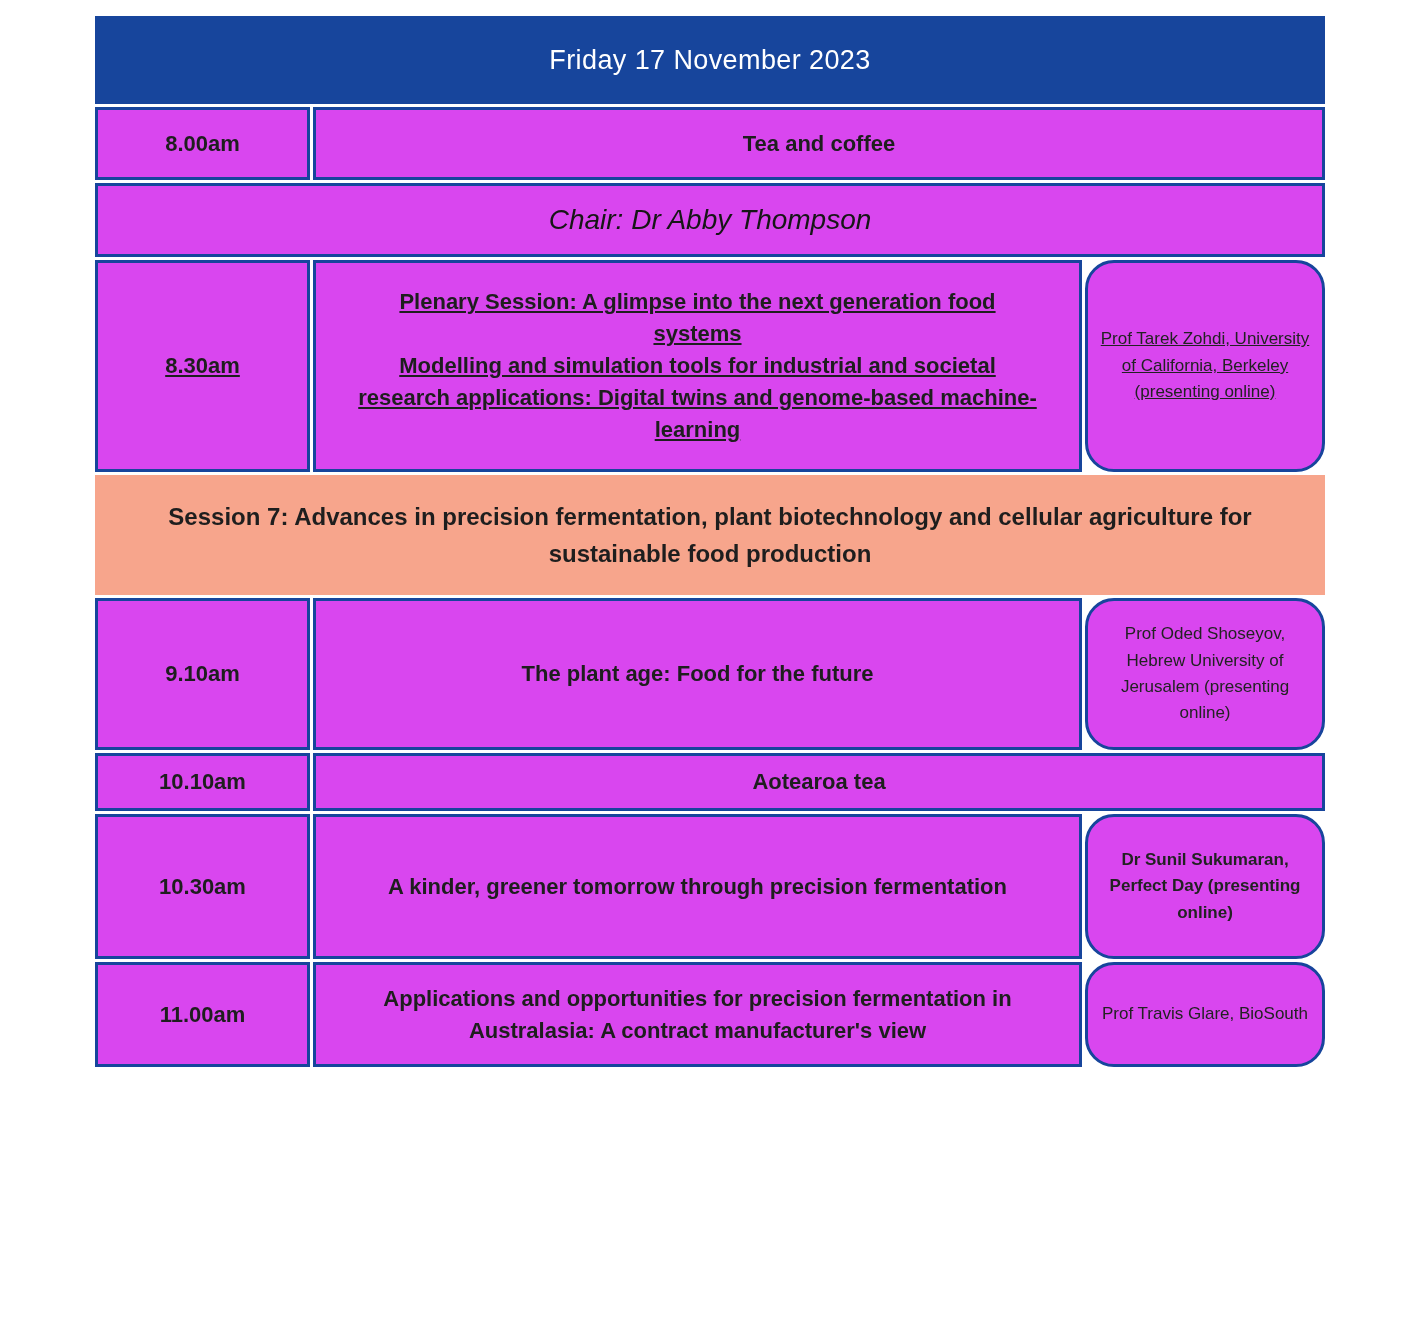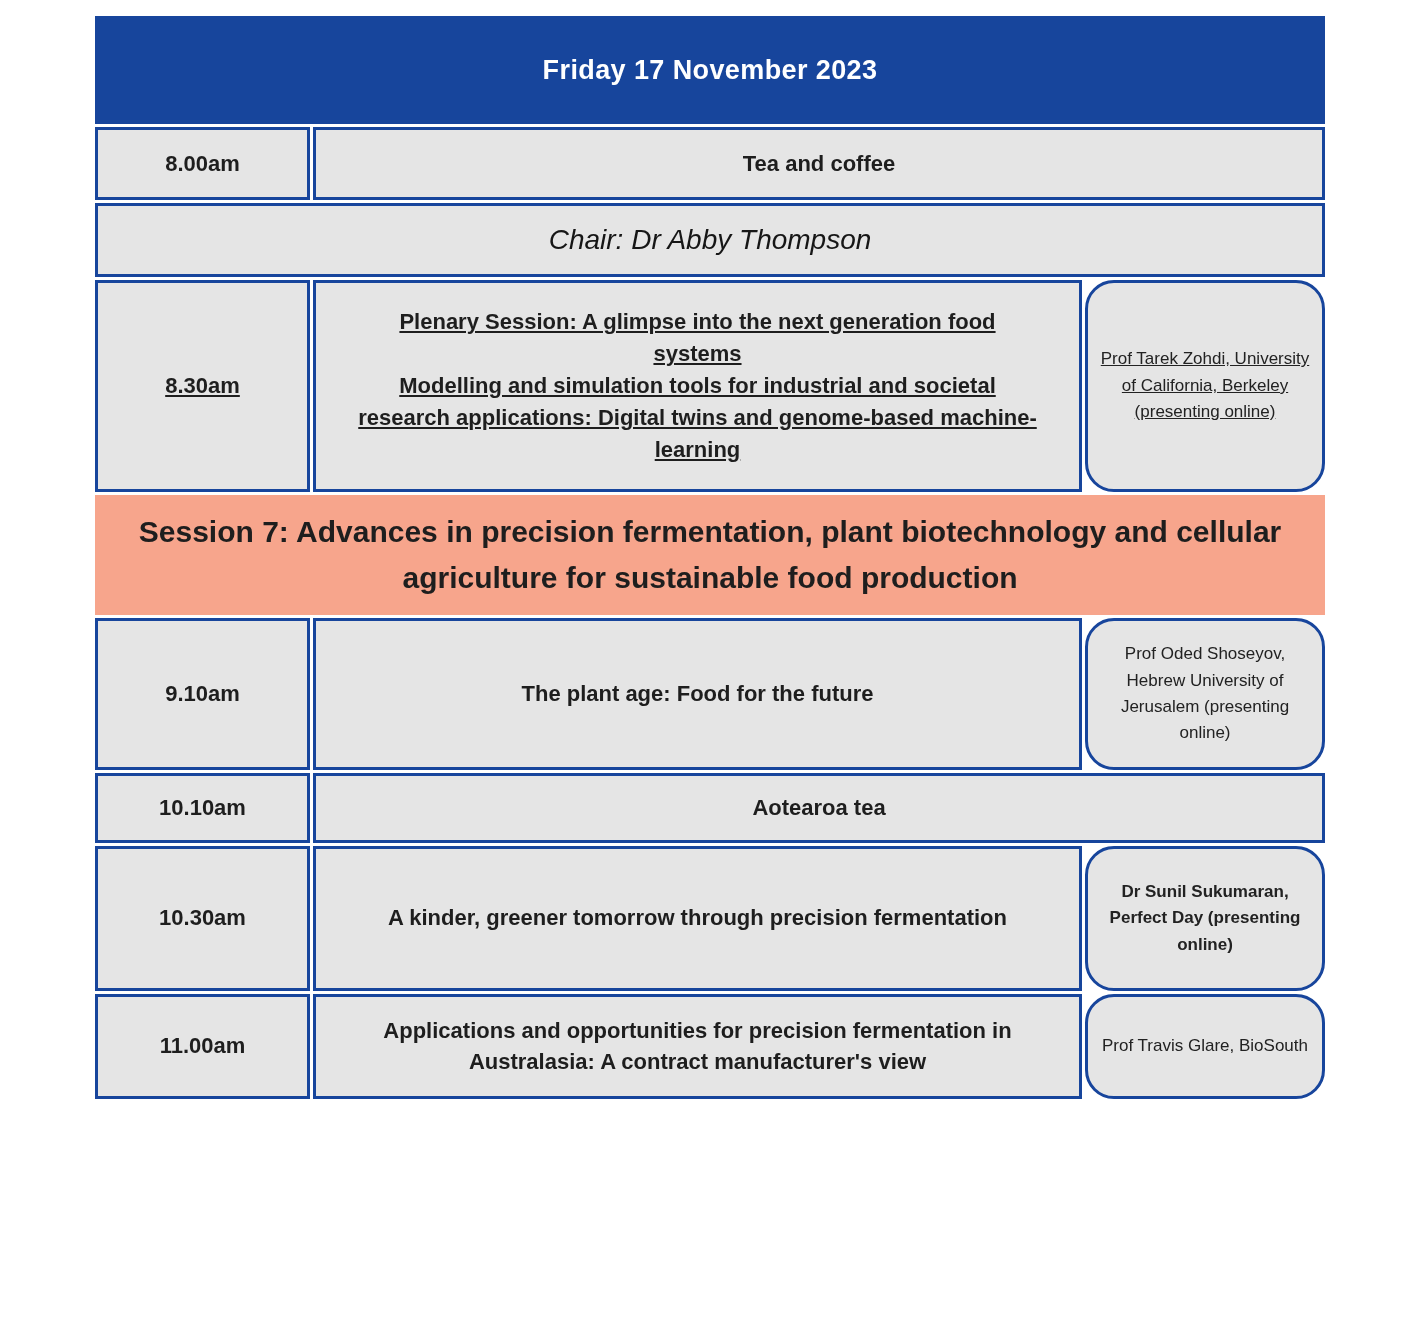--- a/index.html
+++ b/index.html
@@ -27,60 +27,60 @@
     table-layout: fixed;
     border-collapse: separate;
     border-spacing: 3px;
   }
   col.c-time    { width: 215px; }
   col.c-title   { width: 769px; }
   col.c-speaker { width: 240px; }
 
   td {
     border: 3px solid var(--border);
-    background: #e5e5e5;
+    background: #d946ef;
     text-align: center;
     vertical-align: middle;
     padding: 6px 10px;
     overflow: hidden;
   }
   td.header-cell {
     background: var(--header-bg);
     border-color: var(--header-bg);
     color: var(--header-text);
     font-size: 27px;
-    font-weight: bold;
+    font-weight: normal;
     letter-spacing: 0.4px;
-    height: 108px;
+    height: 88px;
   }
   td.chair-cell {
     font-size: 28px;
     font-style: italic;
     font-weight: normal;
     color: #161616;
     height: 74px;
   }
   td.session-cell {
     background: var(--session-bg);
     border-color: var(--session-bg);
-    font-size: 30px;
+    font-size: 24px;
     font-weight: 600;
     line-height: 1.55;
     padding: 10px 40px;
     height: 120px;
   }
   td.time-cell {
     font-size: 22px;
     font-weight: 600;
   }
   td.title-cell {
     font-size: 22px;
     font-weight: bold;
     line-height: 1.45;
-    padding: 16px 40px;
+    padding: 4px 40px;
   }
   td.speaker-cell {
     font-size: 17px;
     font-weight: normal;
     line-height: 1.55;
     color: #222222;
     padding: 6px 12px;
     border-radius: 29px;
   }
   tr.r-tea td      { height: 73px;  }

